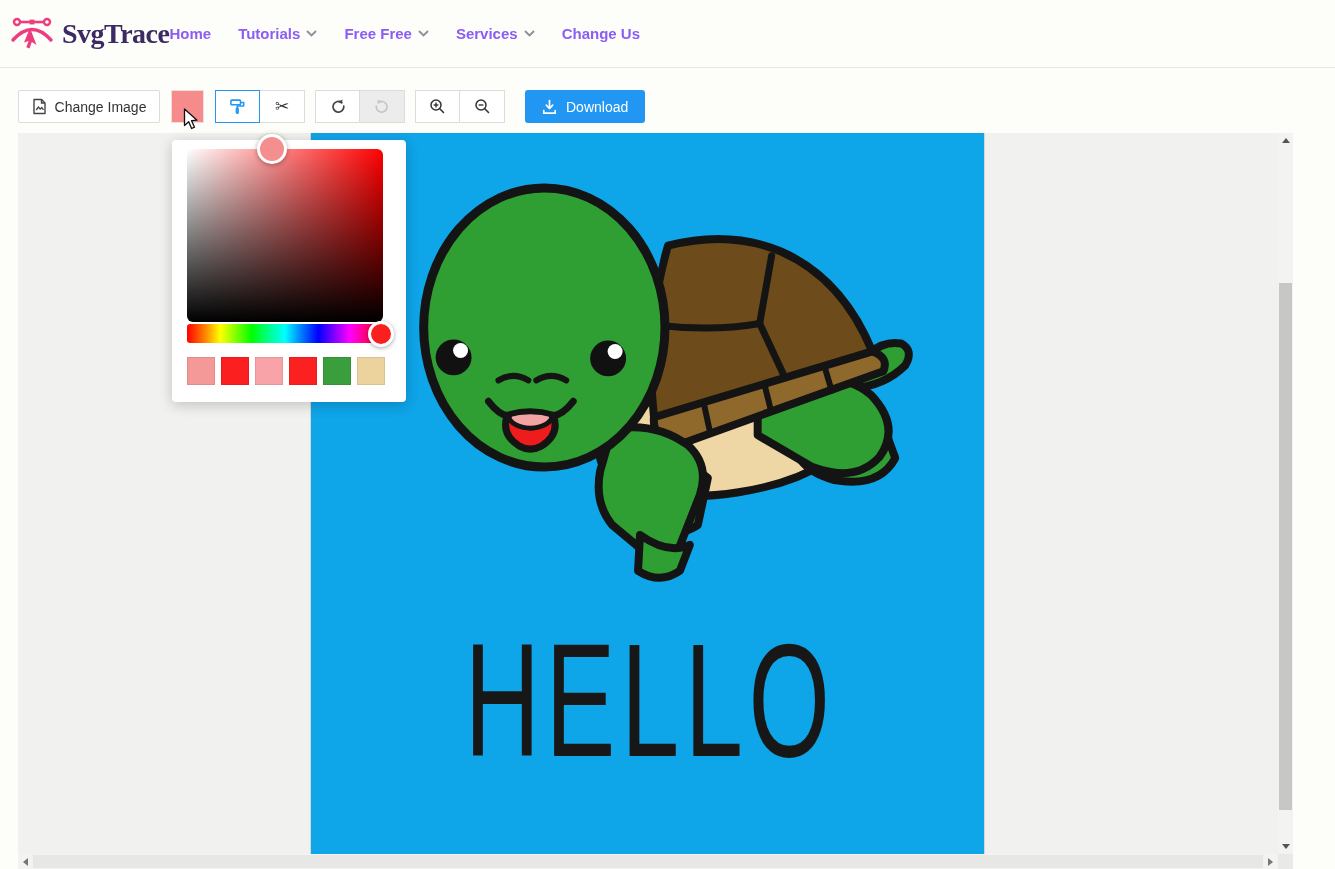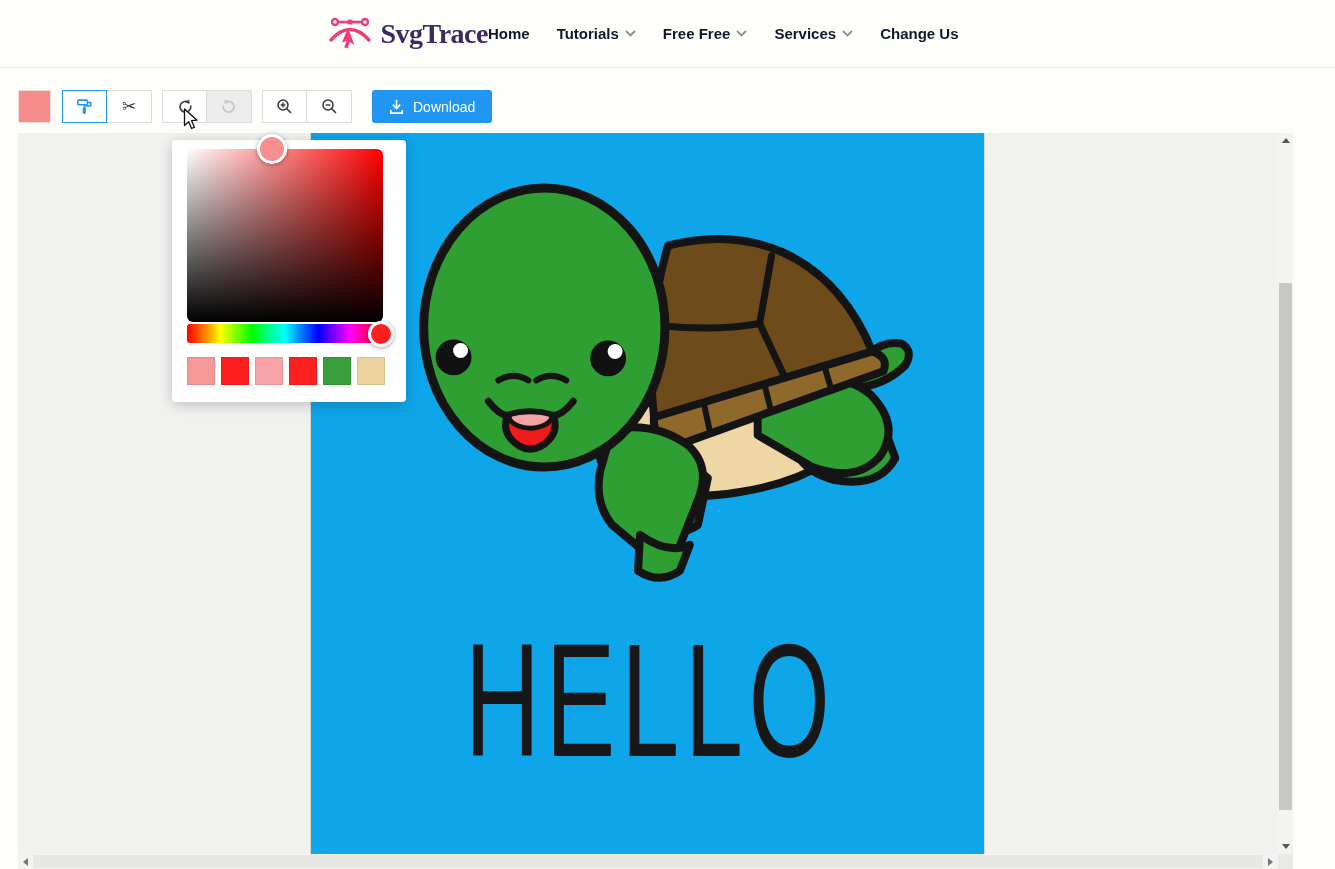--- a/index.html
+++ b/index.html
@@ -7,32 +7,32 @@
   body {
     position:relative; overflow:hidden;
     background:#fdfdfa;
     font-family:"Liberation Sans", sans-serif;
     -webkit-font-smoothing:antialiased;
   }
   
   .header {
     position:absolute; left:0; top:0; width:1335px; height:68px;
     background:#fdfdfa; border-bottom:1px solid #e7e7e5;
-    display:flex; align-items:center; justify-content:center;
+    display:flex; align-items:center; justify-content:flex-start;
     padding:0 58px 0 10px; z-index:20;
   }
   .brand { display:flex; align-items:center; gap:8px; }
   .brand-name {
     font-family:"Liberation Serif", serif; font-weight:bold;
     font-size:28px; color:#3b2a63; letter-spacing:-0.5px;
   }
   .nav { display:flex; align-items:center; gap:27px; }
   .nav-item {
     display:flex; align-items:center; gap:6px;
-    font-size:15px; font-weight:bold; color:#0f172a; cursor:pointer; white-space:nowrap;
+    font-size:15px; font-weight:bold; color:#8b5cf6; cursor:pointer; white-space:nowrap;
   }
   .chev { width:11px; height:7px; display:inline-block; }
   
   .toolbar-zone {
     position:absolute; left:0; top:69px; width:1335px; height:64px;
     background:#fdfdfa; z-index:15;
   }
   .toolbar { position:absolute; left:18px; top:21px; display:flex; align-items:flex-start; }
   .tbtn {
     height:33px; background:#fff; border:1px solid #dcdcdc;
@@ -156,20 +156,28 @@
     </div>
     <div class="nav-item">
       <span>Change Us</span>
     </div>
   </div>
 </div>
 
 <div class="toolbar-zone">
   <div class="toolbar">
 
+    <button class="tbtn btn-change">
+      <svg width="15" height="17" viewBox="0 0 15 17">
+        <path d="M2 1.5 h7.5 L13 5 v10.5 H2 Z" fill="none" stroke="#444" stroke-width="1.4" stroke-linejoin="round"></path>
+        <path d="M9.5 1.5 V5 H13" fill="none" stroke="#444" stroke-width="1.4"></path>
+        <path d="M4.2 12 l2.2-3 1.8 2 1.6-1.4 1.6 2.4" fill="none" stroke="#444" stroke-width="1.3"></path>
+      </svg>
+      <span>Change Image</span>
+    </button>
 
     <div class="color-chip" style="background-color: rgb(245, 139, 139);"></div>
 
     <div class="group">
       <button class="tbtn selected">
         <svg width="17" height="17" viewBox="0 0 16 16">
           <g fill="none" stroke="#2196f3" stroke-width="1.5" stroke-linejoin="round" style="stroke: rgb(33, 150, 243);">
             <rect x="1.8" y="2" width="9" height="4.4" rx="0.8"></rect>
             <path d="M10.8 4.2 h3 v3.4 h-6 v2.2"></path>
             <rect x="7" y="9.8" width="1.6" height="4.4" rx="0.5"></rect>

